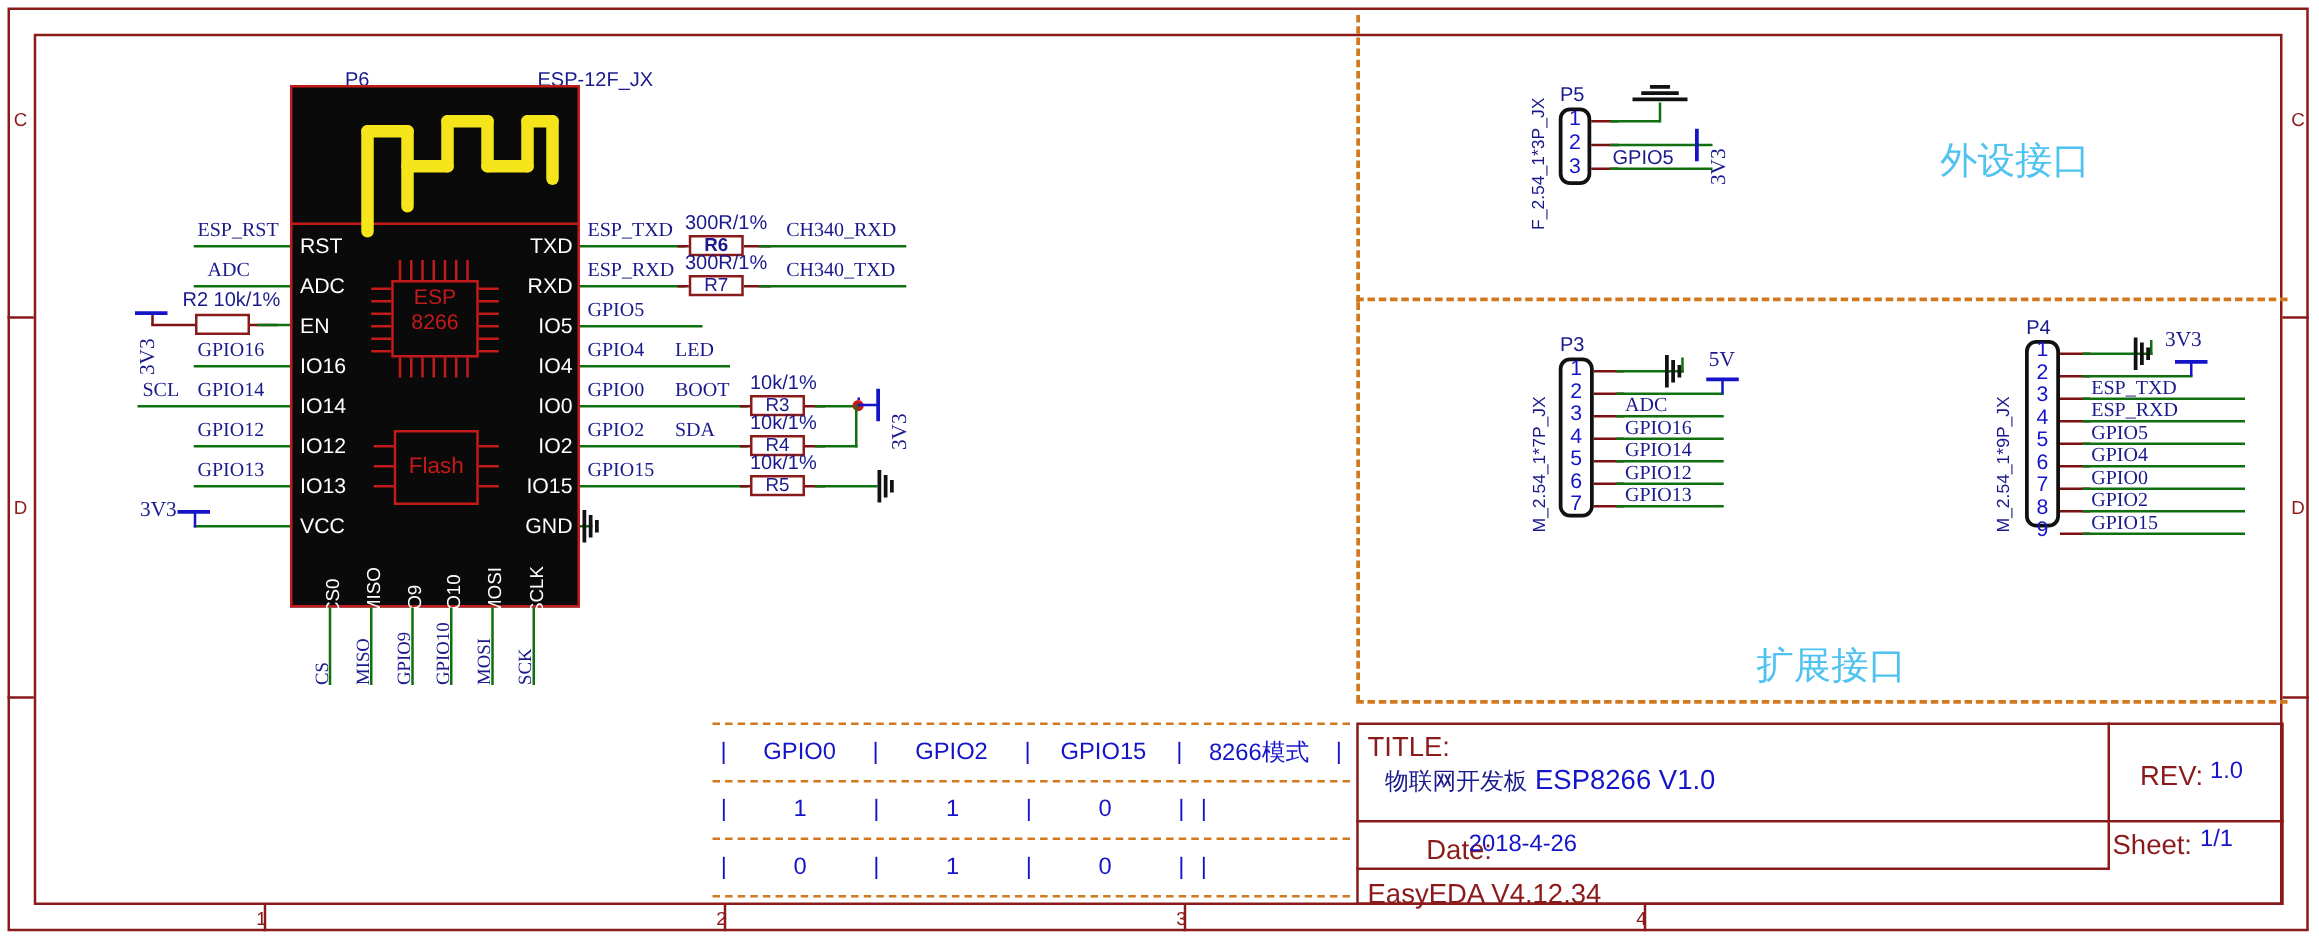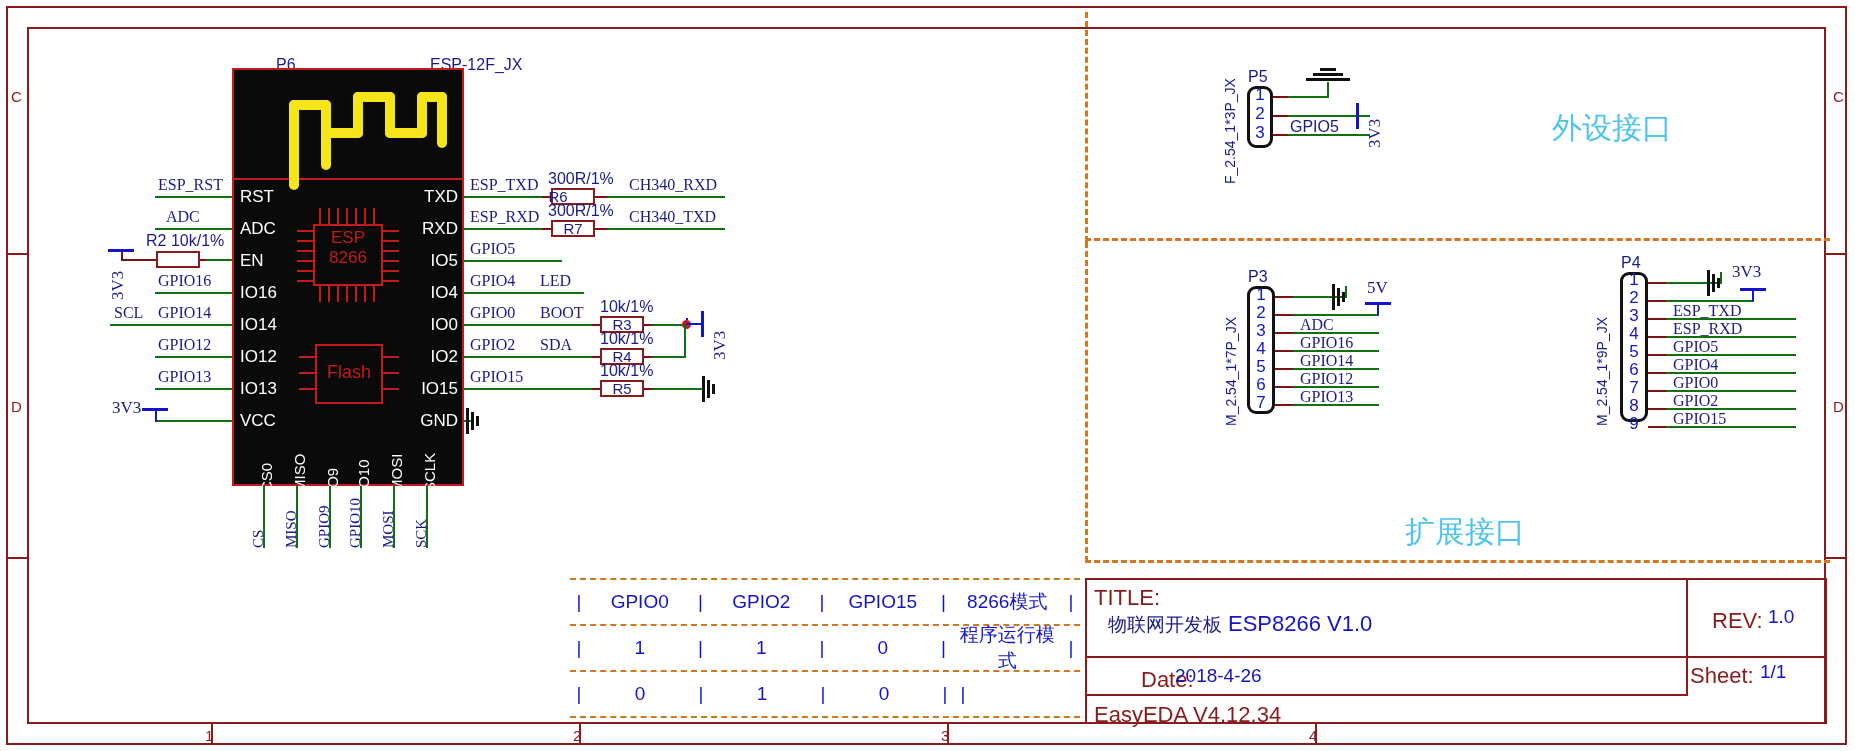--- a/index.html
+++ b/index.html
@@ -242,21 +242,21 @@
   <div class="netlabel" style="left:158px;top:368px;">GPIO13</div>
 
   <div class="w" style="left:155px;top:420px;width:77px;"></div>
   <div class="wbv" style="left:155px;top:410px;height:12px;"></div>
   <div class="pwr-bar" style="left:142px;top:408px;width:26px;height:3px;"></div>
   <div class="pwr-txt-h" style="left:112px;top:398px;">3V3</div>
 
   <div class="w" style="left:464px;top:196px;width:84px;"></div>
   <div class="wr" style="left:542px;top:196px;width:22px;"></div>
   <div class="res" style="left:551px;top:188px;width:44px;height:17px;"></div>
-  <div class="res-ref" style="left:536px;top:188px;width:44px;">R6</div>
+  <div class="res-ref" style="left:551px;top:188px;width:44px;font-weight:bold;">R6</div>
   <div class="wr" style="left:595px;top:196px;width:22px;"></div>
   <div class="w" style="left:607px;top:196px;width:118px;"></div>
   <div class="netlabel" style="left:470px;top:176px;">ESP_TXD</div>
   <div class="res-val" style="left:548px;top:170px;">300R/1%</div>
   <div class="netlabel" style="left:629px;top:176px;">CH340_RXD</div>
 
   <div class="w" style="left:464px;top:228px;width:84px;"></div>
   <div class="wr" style="left:542px;top:228px;width:22px;"></div>
   <div class="res" style="left:551px;top:220px;width:44px;height:17px;"></div>
   <div class="res-ref" style="left:551px;top:220px;width:44px;">R7</div>
@@ -444,21 +444,20 @@
     </div>
 
     <div class="mt-row" style="top:48px;">
       <span class="mt-bar" style="width:18px;text-align:center;">|</span>
       <span class="mt-cell" style="width:104px;">1</span>
       <span class="mt-bar" style="width:18px;text-align:center;">|</span>
       <span class="mt-cell" style="width:104px;">1</span>
       <span class="mt-bar" style="width:18px;text-align:center;">|</span>
       <span class="mt-cell" style="width:104px;">0</span>
       <span class="mt-bar" style="width:18px;text-align:center;">|</span>
-      <span class="mt-cell cn" style="width:110px;">程序运行模式</span>
       <span class="mt-bar" style="width:18px;text-align:center;">|</span>
     </div>
 
     <div class="mt-row" style="top:94px;">
       <span class="mt-bar" style="width:18px;text-align:center;">|</span>
       <span class="mt-cell" style="width:104px;">0</span>
       <span class="mt-bar" style="width:18px;text-align:center;">|</span>
       <span class="mt-cell" style="width:104px;">1</span>
       <span class="mt-bar" style="width:18px;text-align:center;">|</span>
       <span class="mt-cell" style="width:104px;">0</span>

